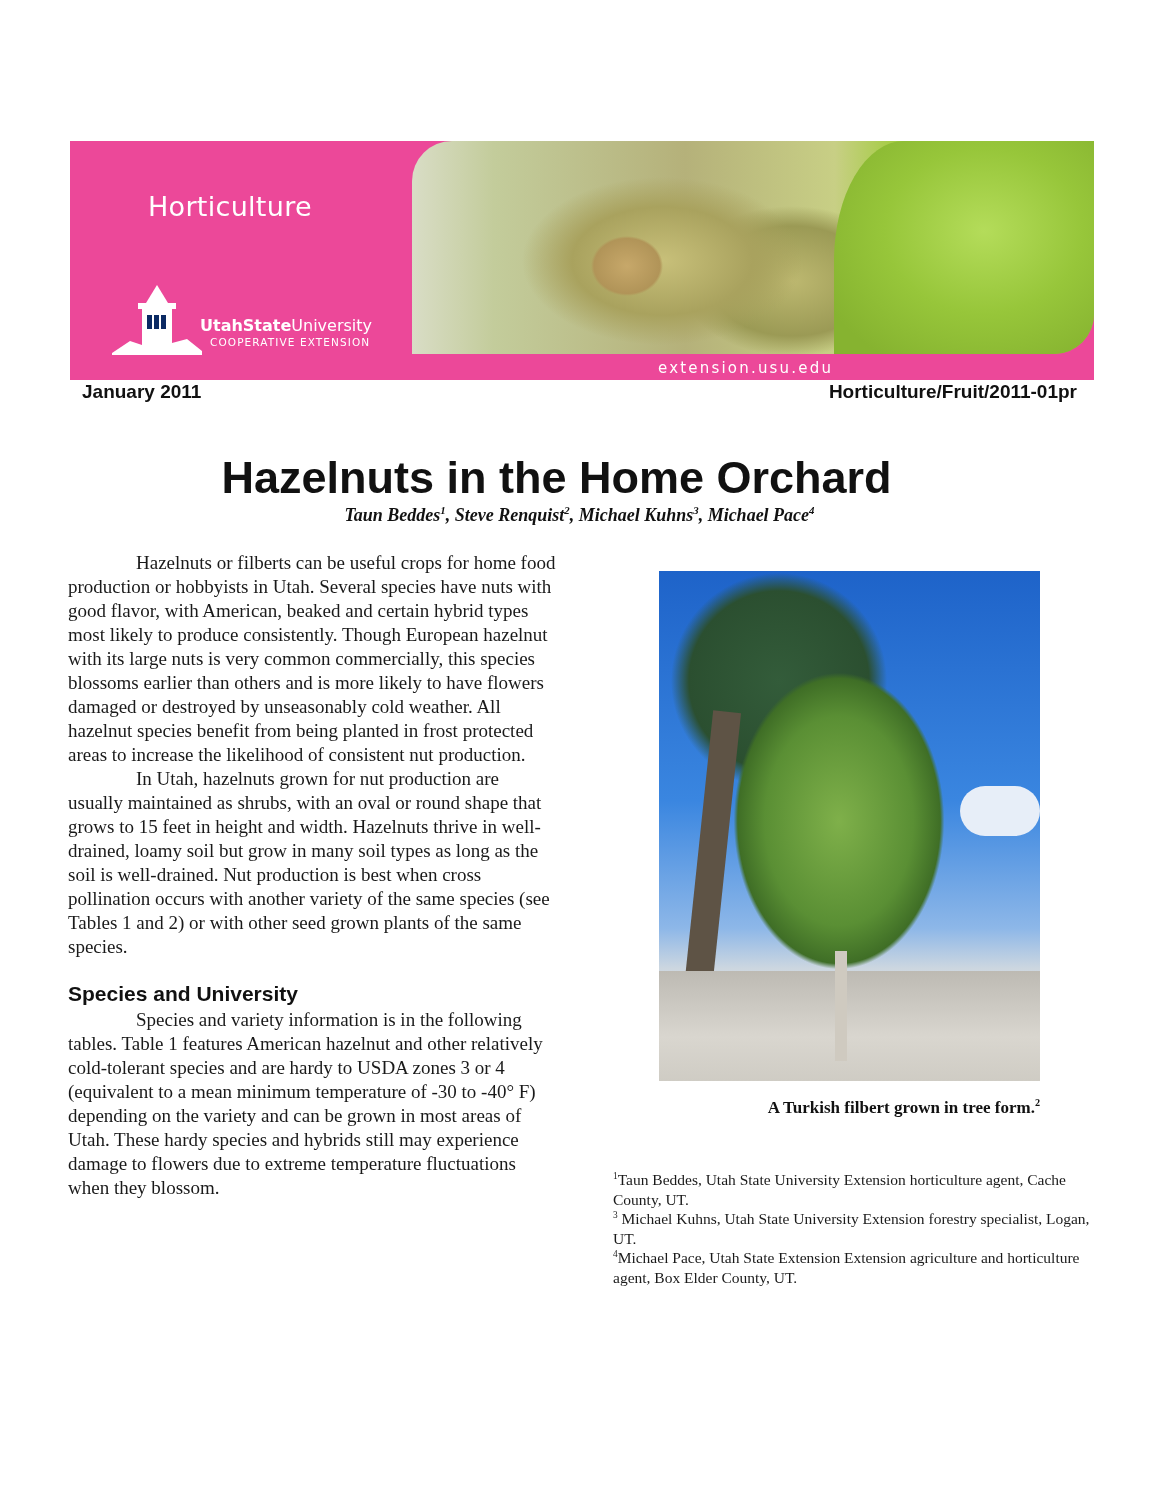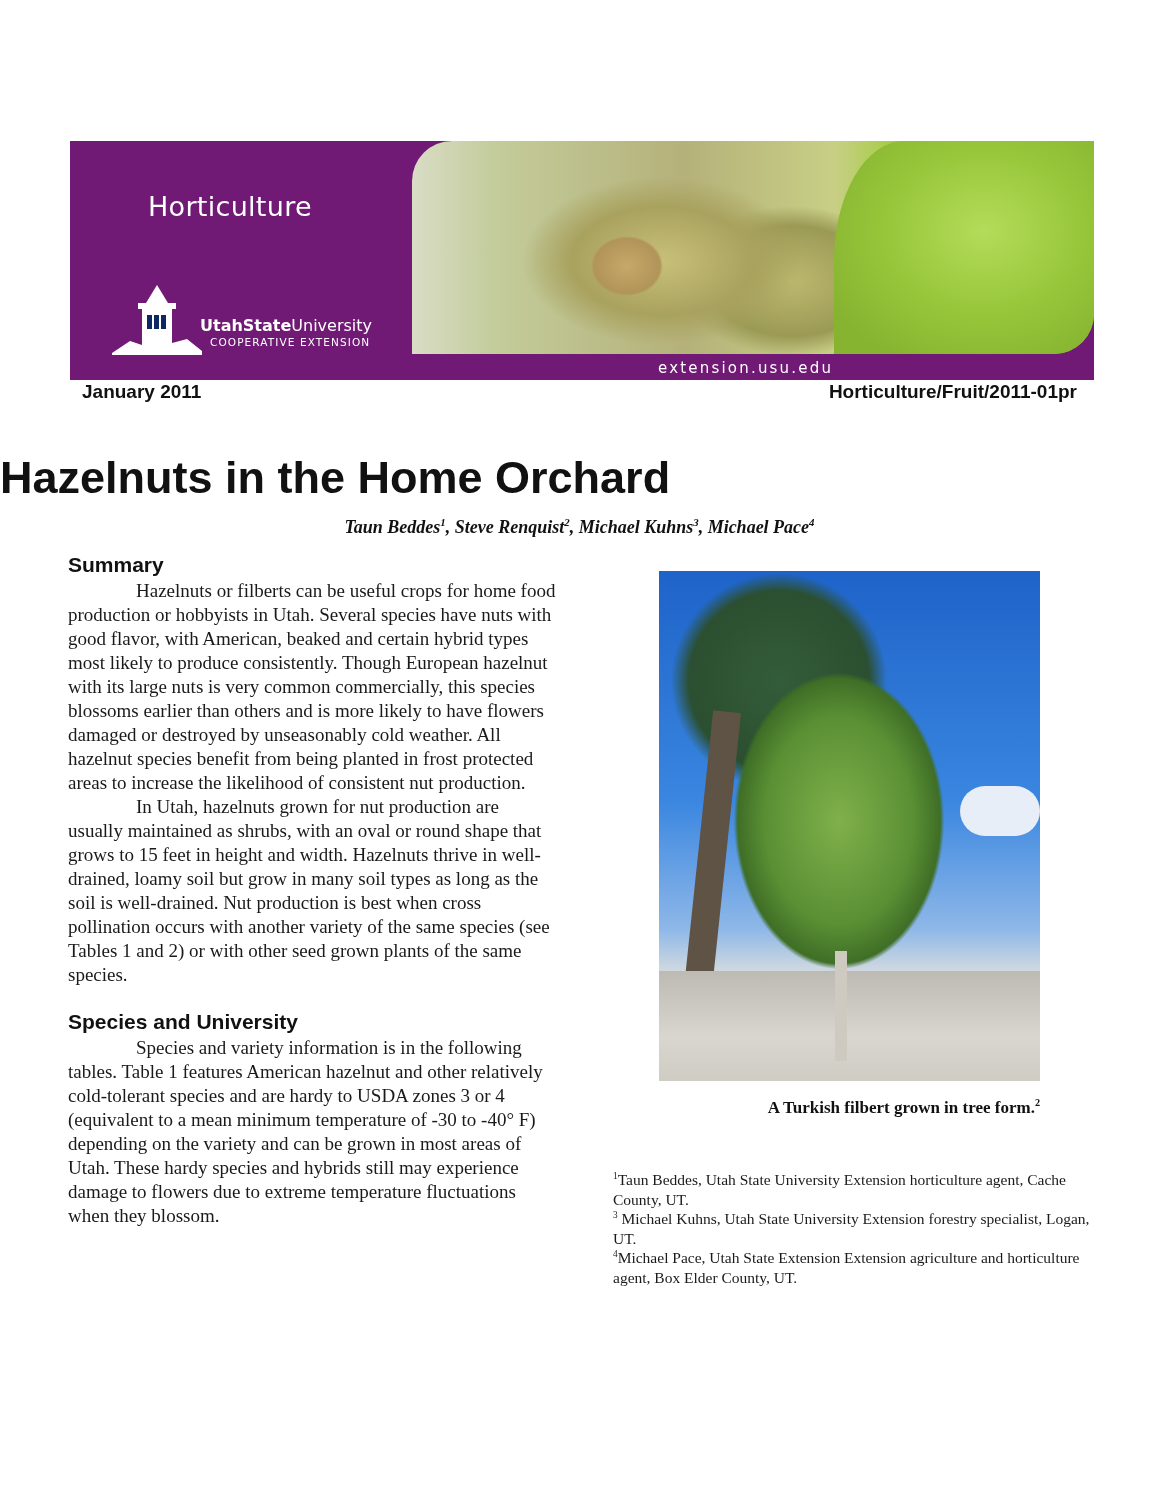--- a/index.html
+++ b/index.html
@@ -1,41 +1,41 @@
 <!DOCTYPE html>
 <html><head>
 <meta charset="utf-8">
 <style>
   html, body { margin: 0; padding: 0; background: #ffffff; }
   body { width: 1159px; height: 1500px; position: relative; overflow: hidden; color: #1a1a1a; }
 
   
-  .banner { position: absolute; left: 70px; top: 141px; width: 1024px; height: 239px; background: #701a75; overflow: hidden; }
+  .banner { position: absolute; left: 70px; top: 141px; width: 1024px; height: 239px; background: #ec4899; overflow: hidden; }
   .banner-title { position: absolute; left: 78px; top: 50px; color: #ffffff; font-family: "DejaVu Sans", sans-serif; font-size: 27px; letter-spacing: 0.3px; }
   .logo { position: absolute; left: 42px; top: 140px; width: 270px; height: 80px; }
   .logo-name { position: absolute; left: 88px; top: 35px; color: #ffffff; font-family: "DejaVu Sans", sans-serif; font-size: 16px; white-space: nowrap; }
   .logo-name b { font-weight: 700; }
   .logo-sub { position: absolute; left: 98px; top: 55px; color: #ffffff; font-family: "DejaVu Sans", sans-serif; font-size: 10.5px; letter-spacing: 1.1px; white-space: nowrap; }
   .photo { position: absolute; left: 342px; top: 0; width: 682px; height: 213px; border-top-left-radius: 40px; border-bottom-right-radius: 40px; overflow: hidden;
     background:
       radial-gradient(ellipse 60px 50px at 215px 125px, #c7a86a 0%, #b19458 55%, rgba(0,0,0,0) 60%),
       radial-gradient(ellipse 200px 120px at 250px 120px, #c8c07a 0%, #a9a25e 45%, rgba(0,0,0,0) 70%),
       radial-gradient(ellipse 150px 100px at 380px 140px, #bdb870 0%, #9b9a55 55%, rgba(0,0,0,0) 75%),
       linear-gradient(90deg, #d9ddc6 0%, #c3cc9b 12%, #b5b17a 40%, #c8cf85 62%, #9fcc3a 72%, #95c436 100%); }
   .photo-leaf { position: absolute; right: 0; top: 0; width: 260px; height: 213px; background: radial-gradient(ellipse 180px 150px at 150px 90px, #b4dc5a 0%, #97c63a 55%, #86b330 100%); border-top-left-radius: 70px 120px; }
   .banner-url { position: absolute; left: 588px; top: 218px; color: #ffffff; font-family: "DejaVu Sans", sans-serif; font-size: 15px; letter-spacing: 2.2px; }
 
   
   .meta { position: absolute; top: 381px; font-family: "Liberation Sans", sans-serif; font-weight: 700; font-size: 19px; color: #111; margin-left: 12px; }
   .meta-left { left: 70px; }
   .meta-right { right: 82px; }
 
   
-  .title { position: absolute; left: 0; width: 1113px; top: 452px; font-family: "Liberation Sans", sans-serif; font-weight: 700; font-size: 45px; color: #111; }
-  .authors { position: absolute; left: 0; width: 1159px; top: 517px; text-align: center; font-family: "Liberation Serif", serif; font-style: italic; font-weight: 700; font-size: 18px; color: #111; }
+  .title { position: absolute; left: 0; width: 1113px; top: 452px; text-align: center; font-family: "Liberation Sans", sans-serif; font-weight: 700; font-size: 45px; color: #111; }
+  .authors { position: absolute; left: 0; width: 1159px; top: 505px; text-align: center; font-family: "Liberation Serif", serif; font-style: italic; font-weight: 700; font-size: 18px; color: #111; }
   sup { font-size: 0.6em; line-height: 0; vertical-align: super; }
 
   
   .col-left { position: absolute; left: 68px; top: 551px; width: 490px; }
   .h2 { font-family: "Liberation Sans", sans-serif; font-weight: 700; font-size: 21px; margin: 0; line-height: 28px; color: #111; }
   .para { font-family: "Liberation Serif", serif; font-size: 19px; line-height: 24px; margin: 0; text-indent: 68px; color: #1a1a1a; }
   .gap { height: 21px; }
 
   
   .tree-photo { position: absolute; left: 659px; top: 571px; width: 381px; height: 510px; overflow: hidden;
@@ -77,21 +77,20 @@
 
 <div class="meta meta-left">January 2011</div>
 <div class="meta meta-right">Horticulture/Fruit/2011-01pr</div>
 
 <h1 class="title" style="margin:0;">Hazelnuts in the Home Orchard</h1>
 <div class="authors">
   <span>Taun Beddes</span><sup>1</sup>, <span>Steve Renquist</span><sup>2</sup>, <span>Michael Kuhns</span><sup>3</sup>, <span>Michael Pace</span><sup>4</sup>
 </div>
 
 <div class="col-left">
-  <h2 class="h2">Summary</h2>
   <p class="para">Hazelnuts or filberts can be useful crops for home food production or hobbyists in Utah. Several species have nuts with good flavor, with American, beaked and certain hybrid types most likely to produce consistently. Though European hazelnut with its large nuts is very common commercially, this species blossoms earlier than others and is more likely to have flowers damaged or destroyed by unseasonably cold weather. All hazelnut species benefit from being planted in frost protected areas to increase the likelihood of consistent nut production.</p>
   <p class="para">In Utah, hazelnuts grown for nut production are usually maintained as shrubs, with an oval or round shape that grows to 15 feet in height and width. Hazelnuts thrive in well-drained, loamy soil but grow in many soil types as long as the soil is well-drained. Nut production is best when cross pollination occurs with another variety of the same species (see Tables 1 and 2) or with other seed grown plants of the same species.</p>
   <div class="gap"></div>
   <h2 class="h2">Species and University</h2>
   <p class="para">Species and variety information is in the following tables. Table 1 features American hazelnut and other relatively cold-tolerant species and are hardy to USDA zones 3 or 4 (equivalent to a mean minimum temperature of -30 to -40° F) depending on the variety and can be grown in most areas of Utah. These hardy species and hybrids still may experience damage to flowers due to extreme temperature fluctuations when they blossom.</p>
 </div>
 
 <div class="tree-photo" title="Turkish filbert tree beside a pine along a campus sidewalk">
   <div class="cloud"></div>
   <div class="pine"></div>

